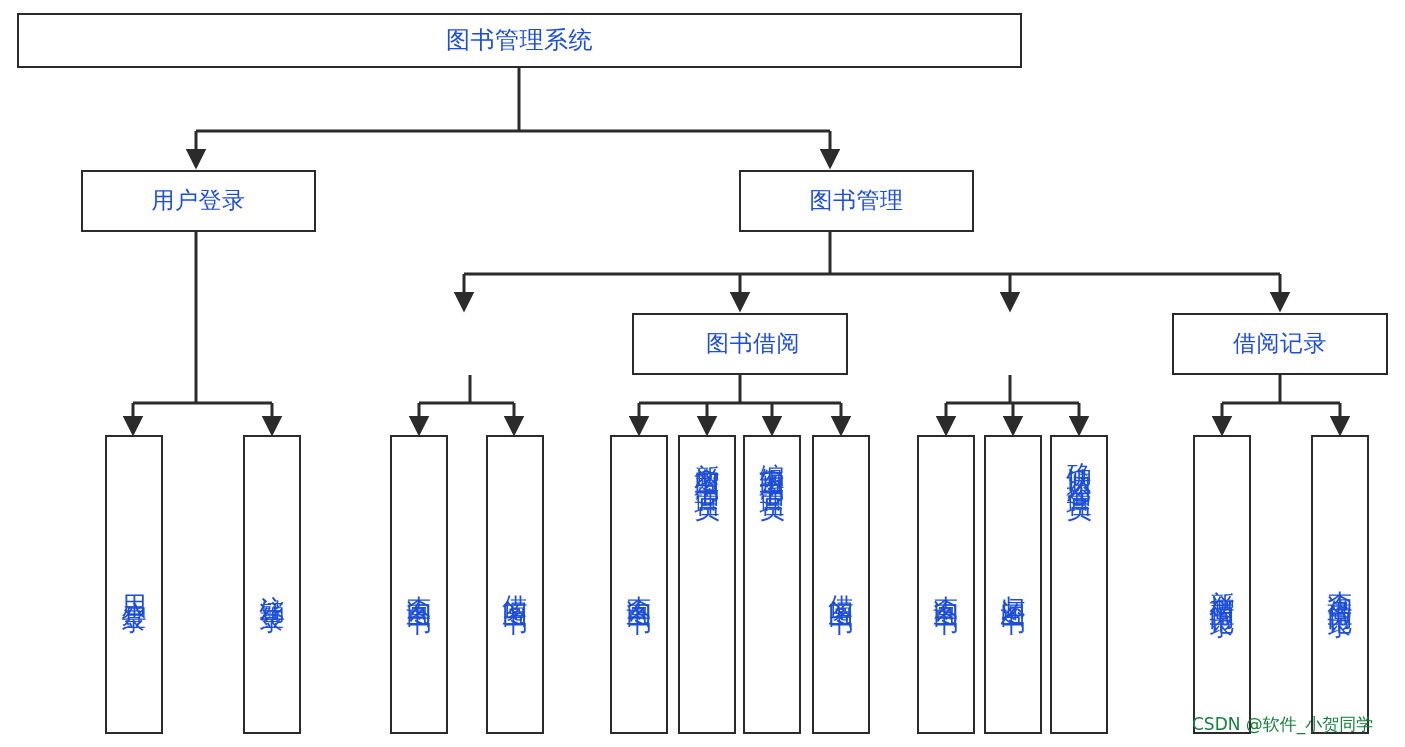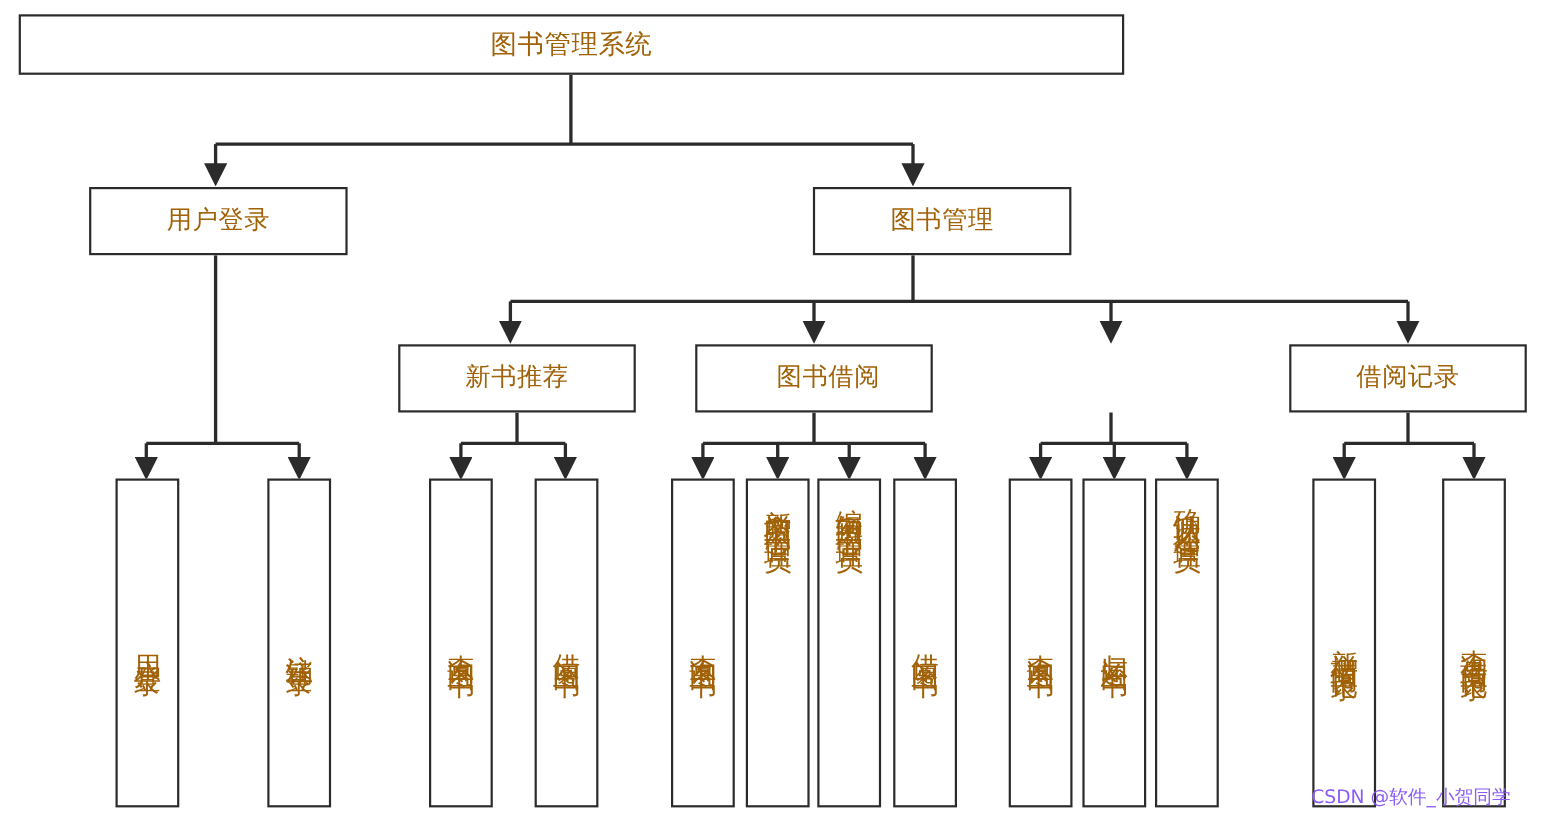--- a/index.html
+++ b/index.html
@@ -12,21 +12,21 @@
   #links{position:absolute;left:0;top:0;width:1405px;height:747px;pointer-events:none;}
 
   .node{
     position:absolute;
     box-sizing:border-box;
     background:#ffffff;
     border:2.5px solid #2b2b2b;
     display:flex;
     align-items:center;
     justify-content:center;
-    color:#a16207;
+    color:#1d4ed8;
   }
   .node .lbl{
     display:block;
     text-align:center;
     line-height:1.18;
     letter-spacing:0.5px;
   }
   
   .node.h .lbl{font-size:23px;}
   .node.root .lbl{font-size:24px;}
@@ -44,21 +44,21 @@
     line-height:1.0;
     letter-spacing:5px;
     white-space:nowrap;
   }
   .node.v.mid{align-items:center;padding-top:0;}
 
   #watermark{
     position:absolute;
     left:1192px;top:713px;
     font-size:17px;
-    color:#8b5cf6;
+    color:#15803d;
     white-space:nowrap;
     font-family:"DejaVu Sans","Liberation Sans",sans-serif;
   }
 </style>
 </head>
 <body>
 
 <div id="canvas">
 
   <svg id="links" viewBox="0 0 1405 747" xmlns="http://www.w3.org/2000/svg">
@@ -115,23 +115,20 @@
     <span class="lbl">图书管理系统</span>
   </div>
 
   <div class="node h" style="left:81px;top:170px;width:235px;height:62px;">
     <span class="lbl">用户登录</span>
   </div>
   <div class="node h" style="left:739px;top:170px;width:235px;height:62px;">
     <span class="lbl">图书管理</span>
   </div>
 
-  <div class="node h" style="left:362px;top:313px;width:216px;height:62px;">
-    <span class="lbl">新书推荐</span>
-  </div>
   <div class="node h" style="left:632px;top:313px;width:216px;height:62px;padding-left:26px;">
     <span class="lbl">图书借阅</span>
   </div>
   <div class="node h" style="left:1172px;top:313px;width:216px;height:62px;">
     <span class="lbl">借阅记录</span>
   </div>
 
   <div class="node v mid" style="left:105px;top:435px;width:58px;height:299px;">
     <span class="lbl">用户登录</span>
   </div>

